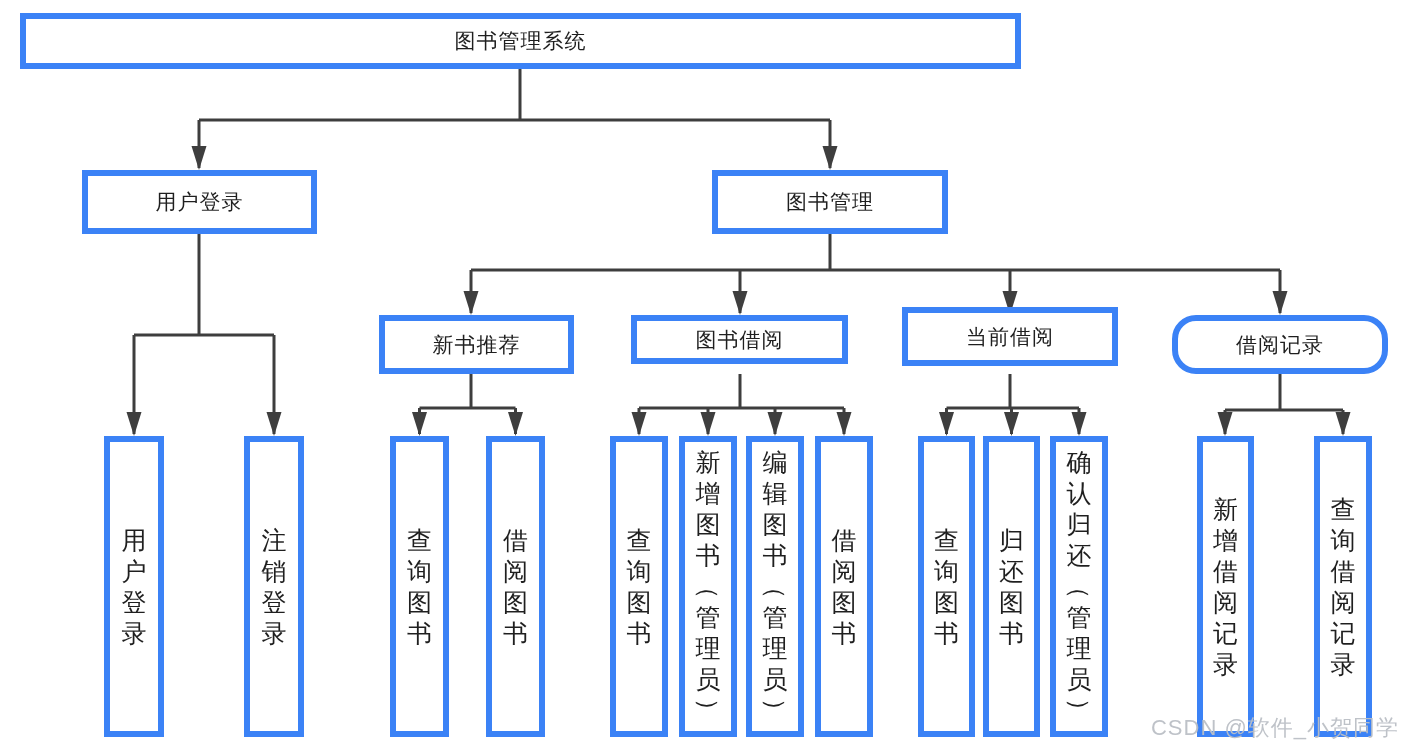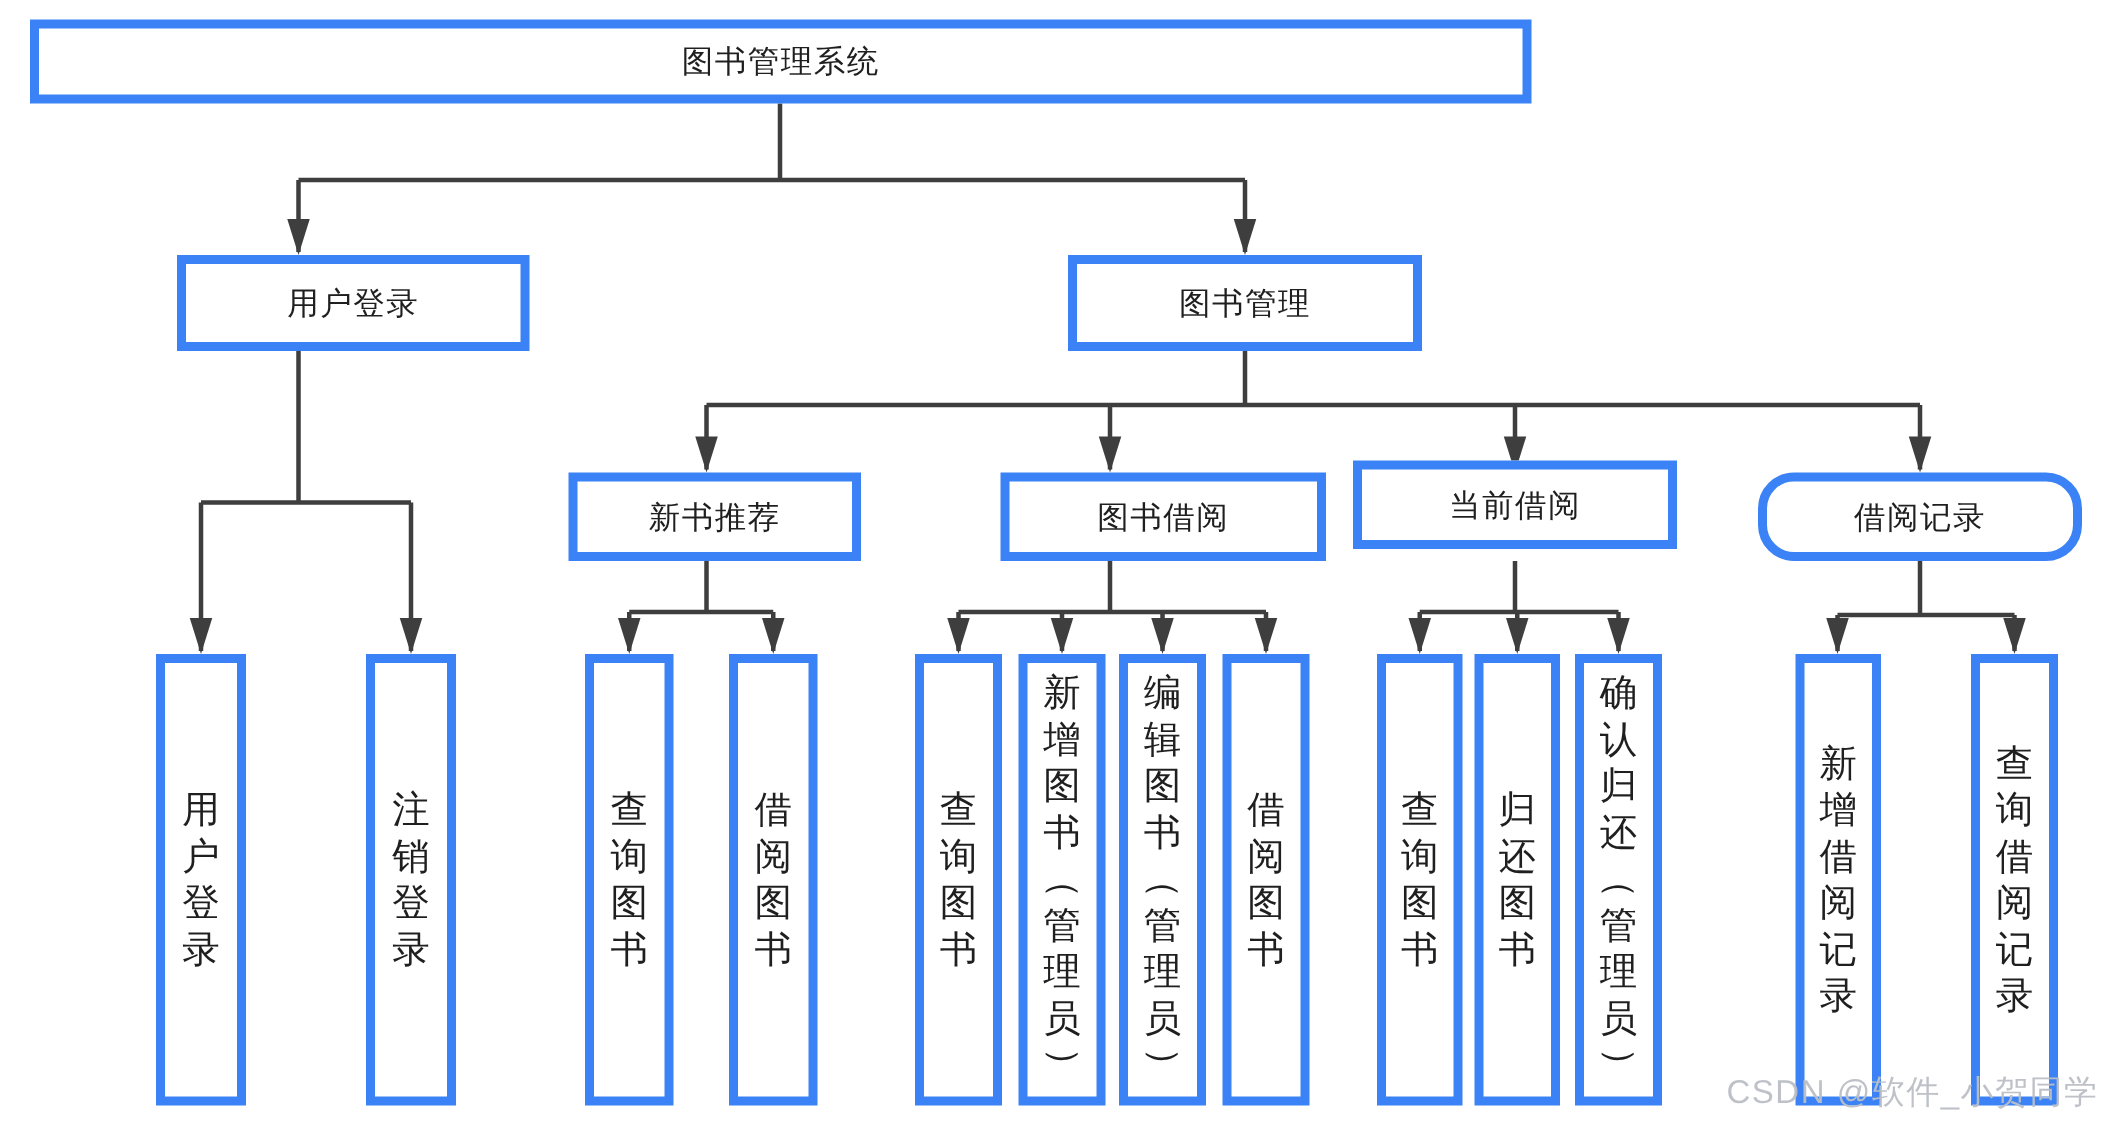--- a/index.html
+++ b/index.html
@@ -32,24 +32,24 @@
     font-size: 25px;
   }
   .vchar {
     height: 31px;
     line-height: 31px;
     text-align: center;
   }
   .vrot { transform: rotate(90deg); }
   
   .n-root   { left: 20px;  top: 13px;  width: 1001px; height: 56px; }
-  .n-login  { left: 82px;  top: 170px; width: 235px;  height: 64px; margin-left: 36px; }
+  .n-login  { left: 82px;  top: 170px; width: 235px;  height: 64px; }
   .n-mgmt   { left: 712px; top: 170px; width: 236px;  height: 64px; }
   .n-rec    { left: 363px; top: 315px; width: 195px;  height: 59px; margin-left: 16px; }
-  .n-borrow { left: 667px; top: 315px; width: 217px;  height: 59px; }
+  .n-borrow { left: 631px; top: 315px; width: 217px;  height: 49px; }
   .n-cur    { left: 902px; top: 307px; width: 216px;  height: 59px; }
   .n-log    { left: 1172px;top: 315px; width: 216px;  height: 59px; border-radius: 24px; }
   
   .leaf { top: 436px; height: 301px; }
   .l1  { left: 104px;  width: 60px; }
   .l2  { left: 244px;  width: 60px; }
   .l3  { left: 390px;  width: 59px; }
   .l4  { left: 486px;  width: 59px; }
   .l5  { left: 610px;  width: 58px; }
   .l6  { left: 679px;  width: 58px; }

